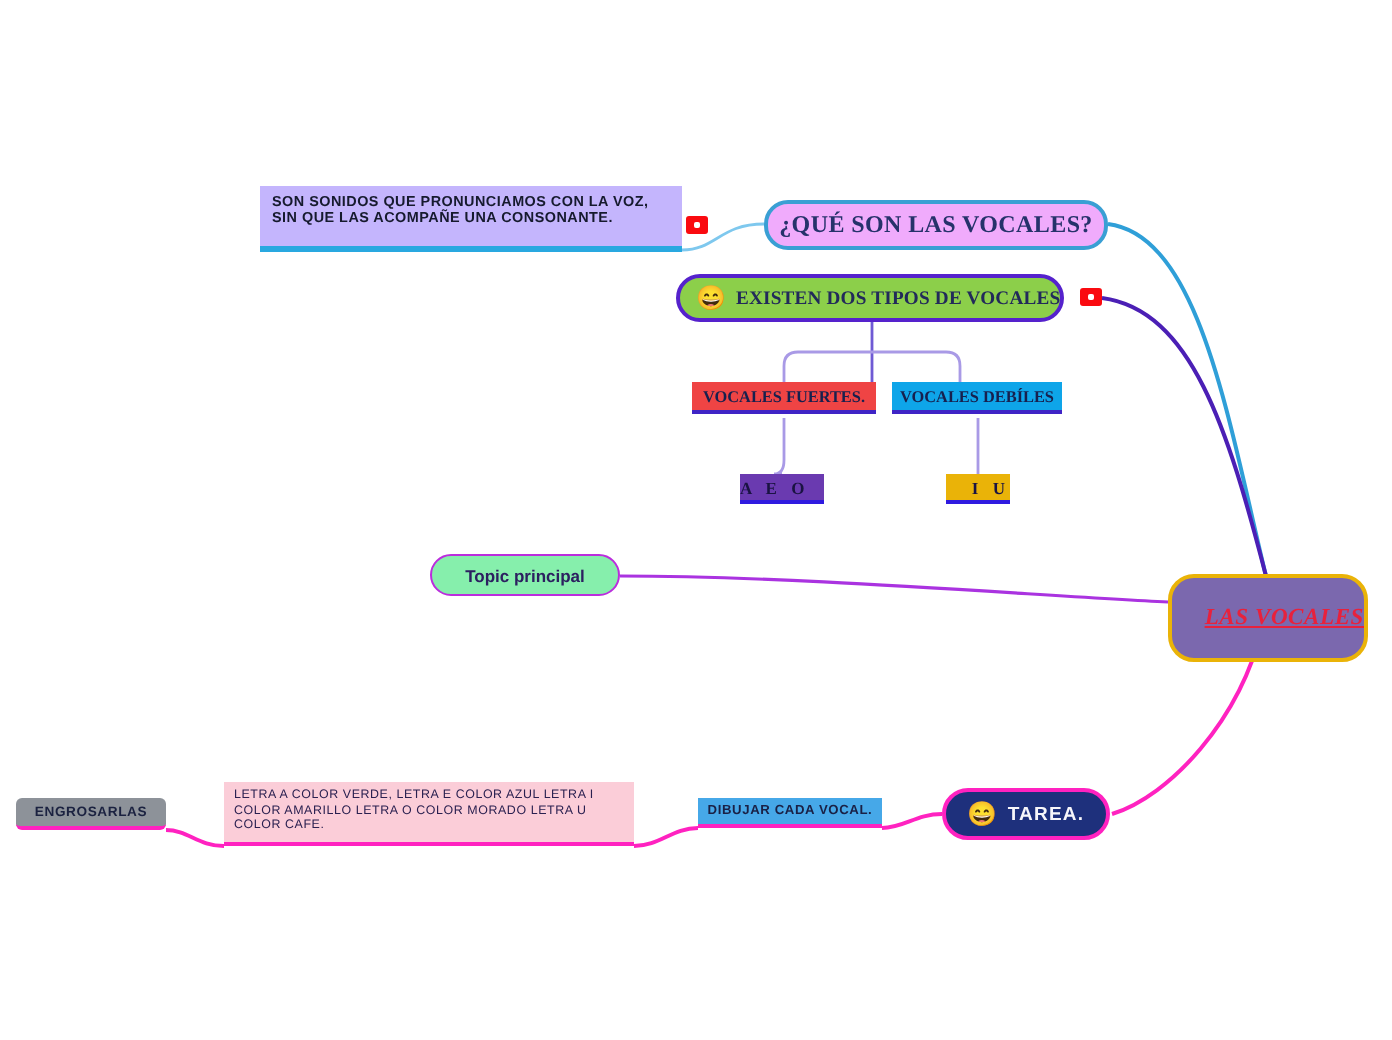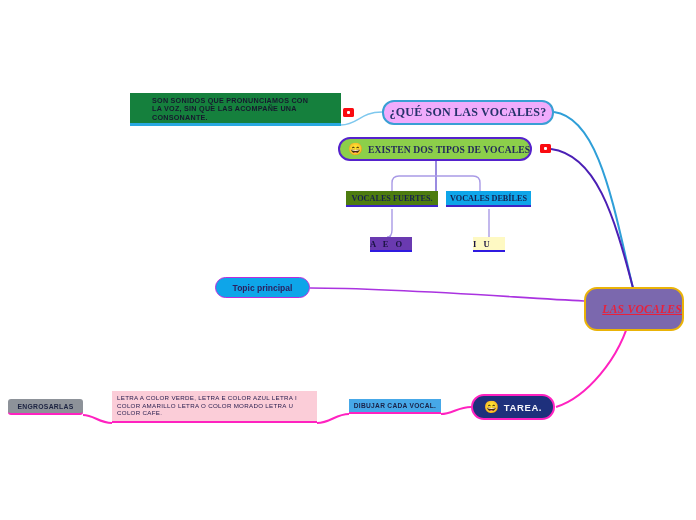--- a/index.html
+++ b/index.html
@@ -51,23 +51,23 @@
     font-weight: bold;
     font-size: 11.5px;
     text-decoration: underline;
     letter-spacing: 0.3px;
   }
 
   
   #node-definicion {
     left: 130px; top: 93px;
     width: 211px; height: 33px;
-    background: #15803d;
+    background: #c4b5fd;
     border-bottom: 3px solid #29a8e0;
-    padding: 4px 22px;
+    padding: 4px 6px;
     display: block;
   }
   #node-definicion .lbl {
     display: block;
     color: #161a2e;
     font-size: 7.2px;
     font-weight: bold;
     line-height: 8.4px;
     letter-spacing: 0.25px;
     white-space: normal;
@@ -106,21 +106,21 @@
     font-family: "Liberation Serif", serif;
     font-weight: bold;
     font-size: 9.6px;
     letter-spacing: 0.1px;
   }
 
   
   #node-fuertes {
     left: 346px; top: 191px;
     width: 92px; height: 16px;
-    background: #4d7c0f;
+    background: #ef4444;
     border-bottom: 2px solid #3f24c6;
     justify-content: center;
   }
   #node-fuertes .lbl {
     color: #17204e;
     font-family: "Liberation Serif", serif;
     font-weight: bold;
     font-size: 8.2px;
   }
 
@@ -152,37 +152,37 @@
     font-family: "Liberation Serif", serif;
     font-weight: bold;
     font-size: 8.5px;
     letter-spacing: 2.5px;
   }
 
   
   #node-iu {
     left: 473px; top: 237px;
     width: 32px; height: 15px;
-    background: #fef9c3;
+    background: #eab308;
     border-bottom: 2px solid #2f1ae0;
-    justify-content: flex-start;
+    justify-content: flex-end;
   }
   #node-iu .lbl {
     color: #1a1342;
     font-family: "Liberation Serif", serif;
     font-weight: bold;
     font-size: 8.5px;
     letter-spacing: 2.5px;
   }
 
   
   #node-topic {
     left: 215px; top: 277px;
     width: 95px; height: 21px;
-    background: #0ea5e9;
+    background: #86efac;
     border: 1.5px solid #bb2ddd;
     border-radius: 11px;
     justify-content: center;
   }
   #node-topic .lbl {
     color: #2c2060;
     font-weight: bold;
     font-size: 8.5px;
   }
 

